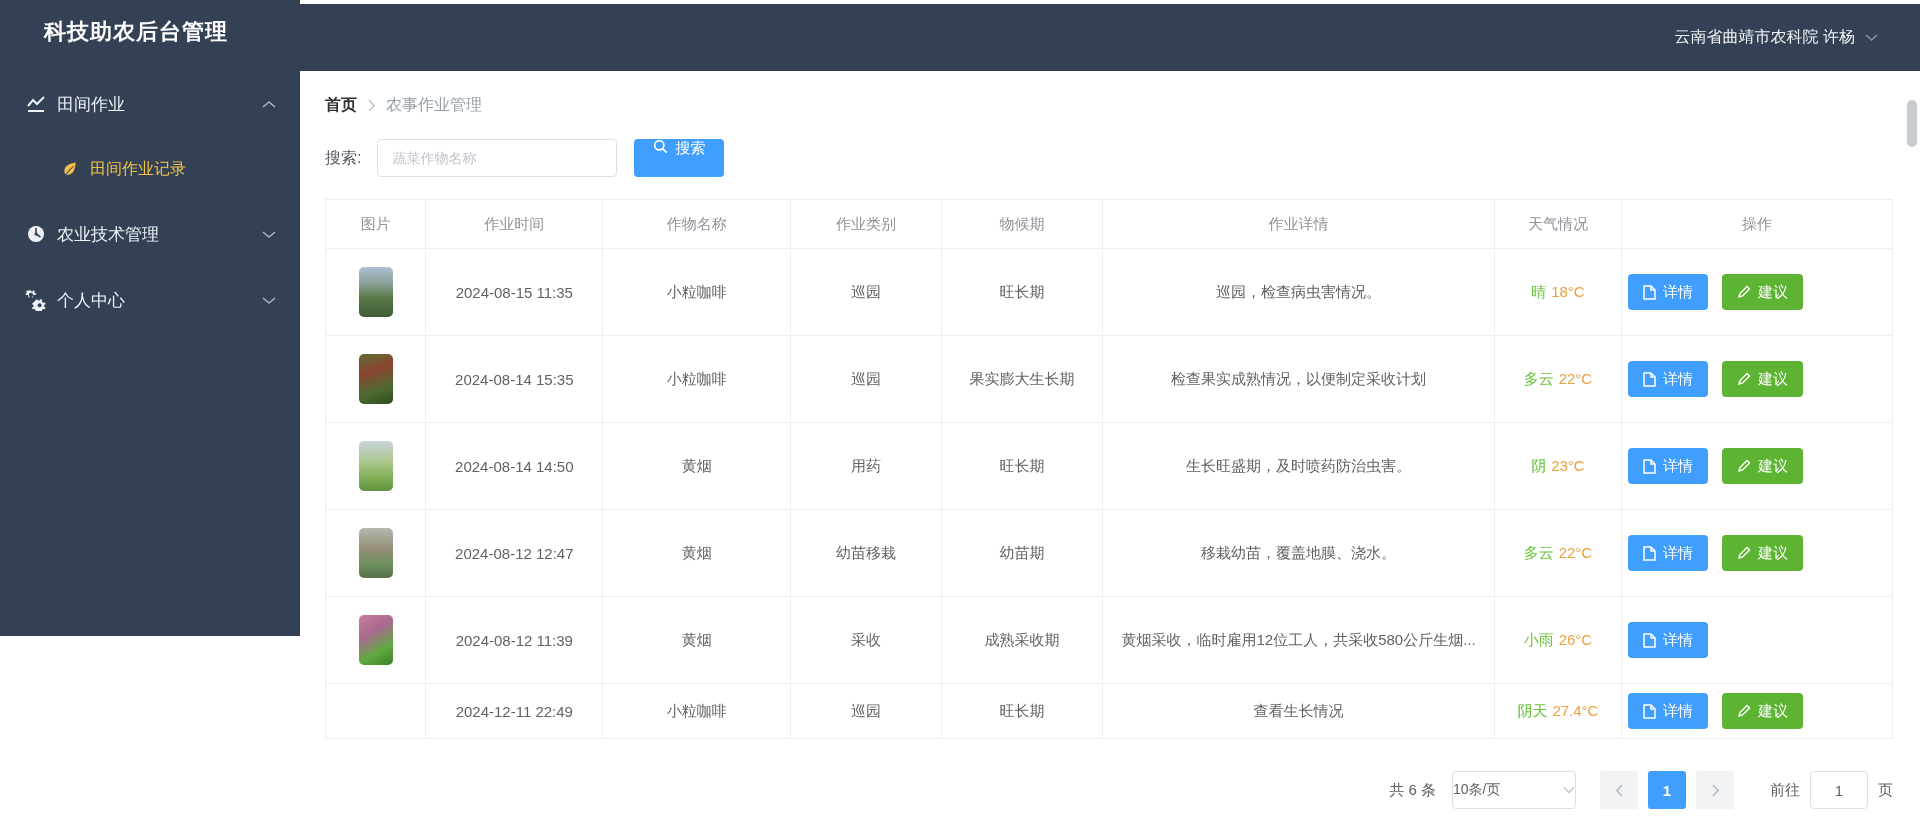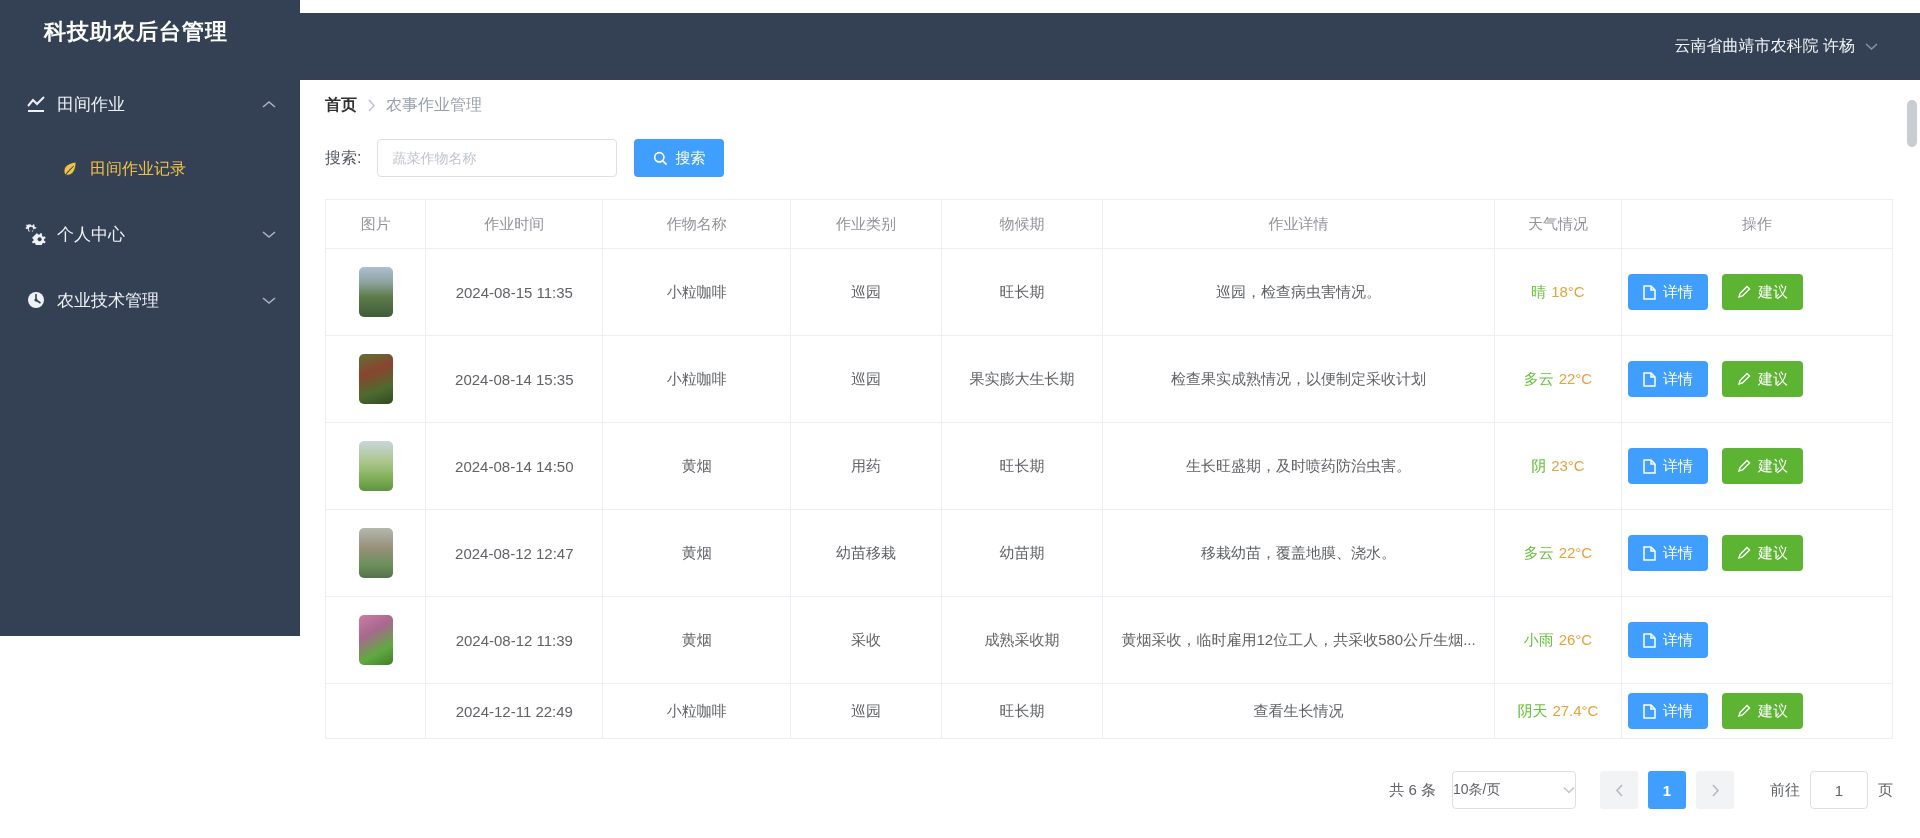--- a/index.html
+++ b/index.html
@@ -16,42 +16,42 @@
   .menu-item .mi-icon { width:22px; height:22px; margin-right:10px; display:inline-flex;
     align-items:center; justify-content:center; }
   .menu-item .chev { position:absolute; right:24px; color:#aab3bf; }
   .submenu-item { height:64px; display:flex; align-items:center; padding-left:60px;
     font-size:16px; color:#f0c249; cursor:pointer; }
   .submenu-item .mi-icon { width:20px; height:20px; margin-right:10px; display:inline-flex;
     align-items:center; justify-content:center; }
   svg { display:block; }
 
   
-  .topbar { position:absolute; left:300px; top:13px; width:1620px; height:67px;
+  .topbar { position:absolute; left:300px; top:4px; width:1620px; height:67px;
     background:#344154; display:flex; align-items:center; justify-content:flex-end;
     padding-right:42px; z-index:2; }
   .user-entry { display:flex; align-items:center; color:#f2f4f7; font-size:16px; cursor:pointer; }
   .user-entry .chev { margin-left:10px; color:#8a93a0; }
 
   
   .main { position:absolute; left:300px; top:67px; width:1620px; height:771px;
     background:#fff; padding:0 27px 0 25px;border-radius:27px; }
   .breadcrumb { margin-top:28px; display:flex; align-items:center; font-size:16px; }
   .bc-home { color:#303133; font-weight:bold; cursor:pointer; }
   .bc-sep { margin:0 10px; color:#c0c4cc; }
   .bc-cur { color:#97a0ac; }
 
   .search-row { margin-top:23px; display:flex; align-items:center; }
   .search-label { font-size:16px; color:#555b63;text-align:right; }
   .search-input { margin-left:16px; width:240px; height:38px; border:1px solid #dcdfe6;
     border-radius:4px; padding:0 14px; font-size:14px; color:#606266; outline:none;
     font-family:inherit; }
   .search-input::placeholder { color:#c0c4cc; }
   .search-btn { margin-left:17px; height:38px; padding:0 19px; background:#409eff; color:#fff;
-    border:none; border-radius:4px; font-size:15px; display:inline-flex; align-items:center;
+    border:none; border-radius:4px; font-size:15px; display:inline-flex; align-items:flex-start;
     gap:7px; cursor:pointer; font-family:inherit; }
 
   
   table.records { margin-top:22px; width:100%; border-collapse:collapse; table-layout:fixed;
     border:1px solid #ebeef5; }
   table.records th { height:49px; font-size:15px; font-weight:normal; color:#909399;
     border-right:1px solid #ebeef5; border-bottom:1px solid #ebeef5; background:#fff; }
   table.records td { height:87px; text-align:center; vertical-align:middle; font-size:15px;
     color:#606266; border-right:1px solid #ebeef5; border-bottom:1px solid #ebeef5;
     padding:0 6px; }
@@ -122,47 +122,47 @@
       <span class="mi-icon">
         <svg width="18" height="18" viewBox="0 0 18 18">
             <path d="M15 2 C8 3 3 6 3 11 C3 14 5 16 8 15 C13 14 15 8 15 2 Z M4 16 C6 12 9 9 13 6" fill="#f0c249" stroke="#344154" stroke-width="0.8"></path>
           </svg>
       </span>
       <span>田间作业记录</span>
     </div>
 
     <div class="menu-item">
       <span class="mi-icon">
+        <svg width="20" height="20" viewBox="0 0 20 20">
+            <circle cx="10" cy="10" r="8" fill="#eef1f6"></circle>
+            <line x1="10" y1="10" x2="10" y2="4" stroke="#344154" stroke-width="1.6"></line>
+            <line x1="10" y1="10" x2="14.5" y2="13" stroke="#344154" stroke-width="1.6"></line>
+            <circle cx="10" cy="10" r="1.6" fill="#344154"></circle>
+          </svg>
+      </span>
+      <span>农业技术管理</span>
+      <span class="chev">
+        <svg width="14" height="9" viewBox="0 0 14 9">
+            <polyline points="1,2 7,7 13,2" fill="none" stroke="#aab3bf" stroke-width="1.6"></polyline>
+          </svg>
+      </span>
+    </div>
+
+    <div class="menu-item">
+      <span class="mi-icon">
         <svg width="22" height="22" viewBox="0 0 22 22">
             <g fill="#eef1f6">
               <path d="M8 1 l1.2 2 2 0 1.2 -2 2 1 -0.4 2.3 1.4 1.4 2.3-0.4 0 0 -2 3.4 -2.3-0.4 -1.4 1.4 0.4 2.3 -2 1 -1.2-2 -2 0 -1.2 2 -2-1 0.4-2.3 -1.4-1.4 -2.3 0.4 -1-2 2-1.2 0-2 -2-1.2 z" transform="scale(0.62) translate(1,1)"></path>
               <circle cx="6" cy="6" r="2.2" fill="#344154"></circle>
               <path d="M12 10 l1 1.6 1.6 0 1-1.6 1.6 0.8 -0.3 1.9 1.1 1.1 1.9-0.3 0.8 1.6 -1.6 1 0 1.6 1.6 1 -0.8 1.6 -1.9-0.3 -1.1 1.1 0.3 1.9 -1.6 0.8 -1-1.6 -1.6 0 -1 1.6 -1.6-0.8 0.3-1.9 -1.1-1.1 -1.9 0.3 -0.8-1.6 1.6-1 0-1.6 -1.6-1 z"></path>
               <circle cx="14.6" cy="16.2" r="2" fill="#344154"></circle>
             </g>
           </svg>
       </span>
       <span>个人中心</span>
-      <span class="chev">
-        <svg width="14" height="9" viewBox="0 0 14 9">
-            <polyline points="1,2 7,7 13,2" fill="none" stroke="#aab3bf" stroke-width="1.6"></polyline>
-          </svg>
-      </span>
-    </div>
-
-    <div class="menu-item">
-      <span class="mi-icon">
-        <svg width="20" height="20" viewBox="0 0 20 20">
-            <circle cx="10" cy="10" r="8" fill="#eef1f6"></circle>
-            <line x1="10" y1="10" x2="10" y2="4" stroke="#344154" stroke-width="1.6"></line>
-            <line x1="10" y1="10" x2="14.5" y2="13" stroke="#344154" stroke-width="1.6"></line>
-            <circle cx="10" cy="10" r="1.6" fill="#344154"></circle>
-          </svg>
-      </span>
-      <span>农业技术管理</span>
       <span class="chev">
         <svg width="14" height="9" viewBox="0 0 14 9">
             <polyline points="1,2 7,7 13,2" fill="none" stroke="#aab3bf" stroke-width="1.6"></polyline>
           </svg>
       </span>
     </div>
 
   </div>
 </div>
 

